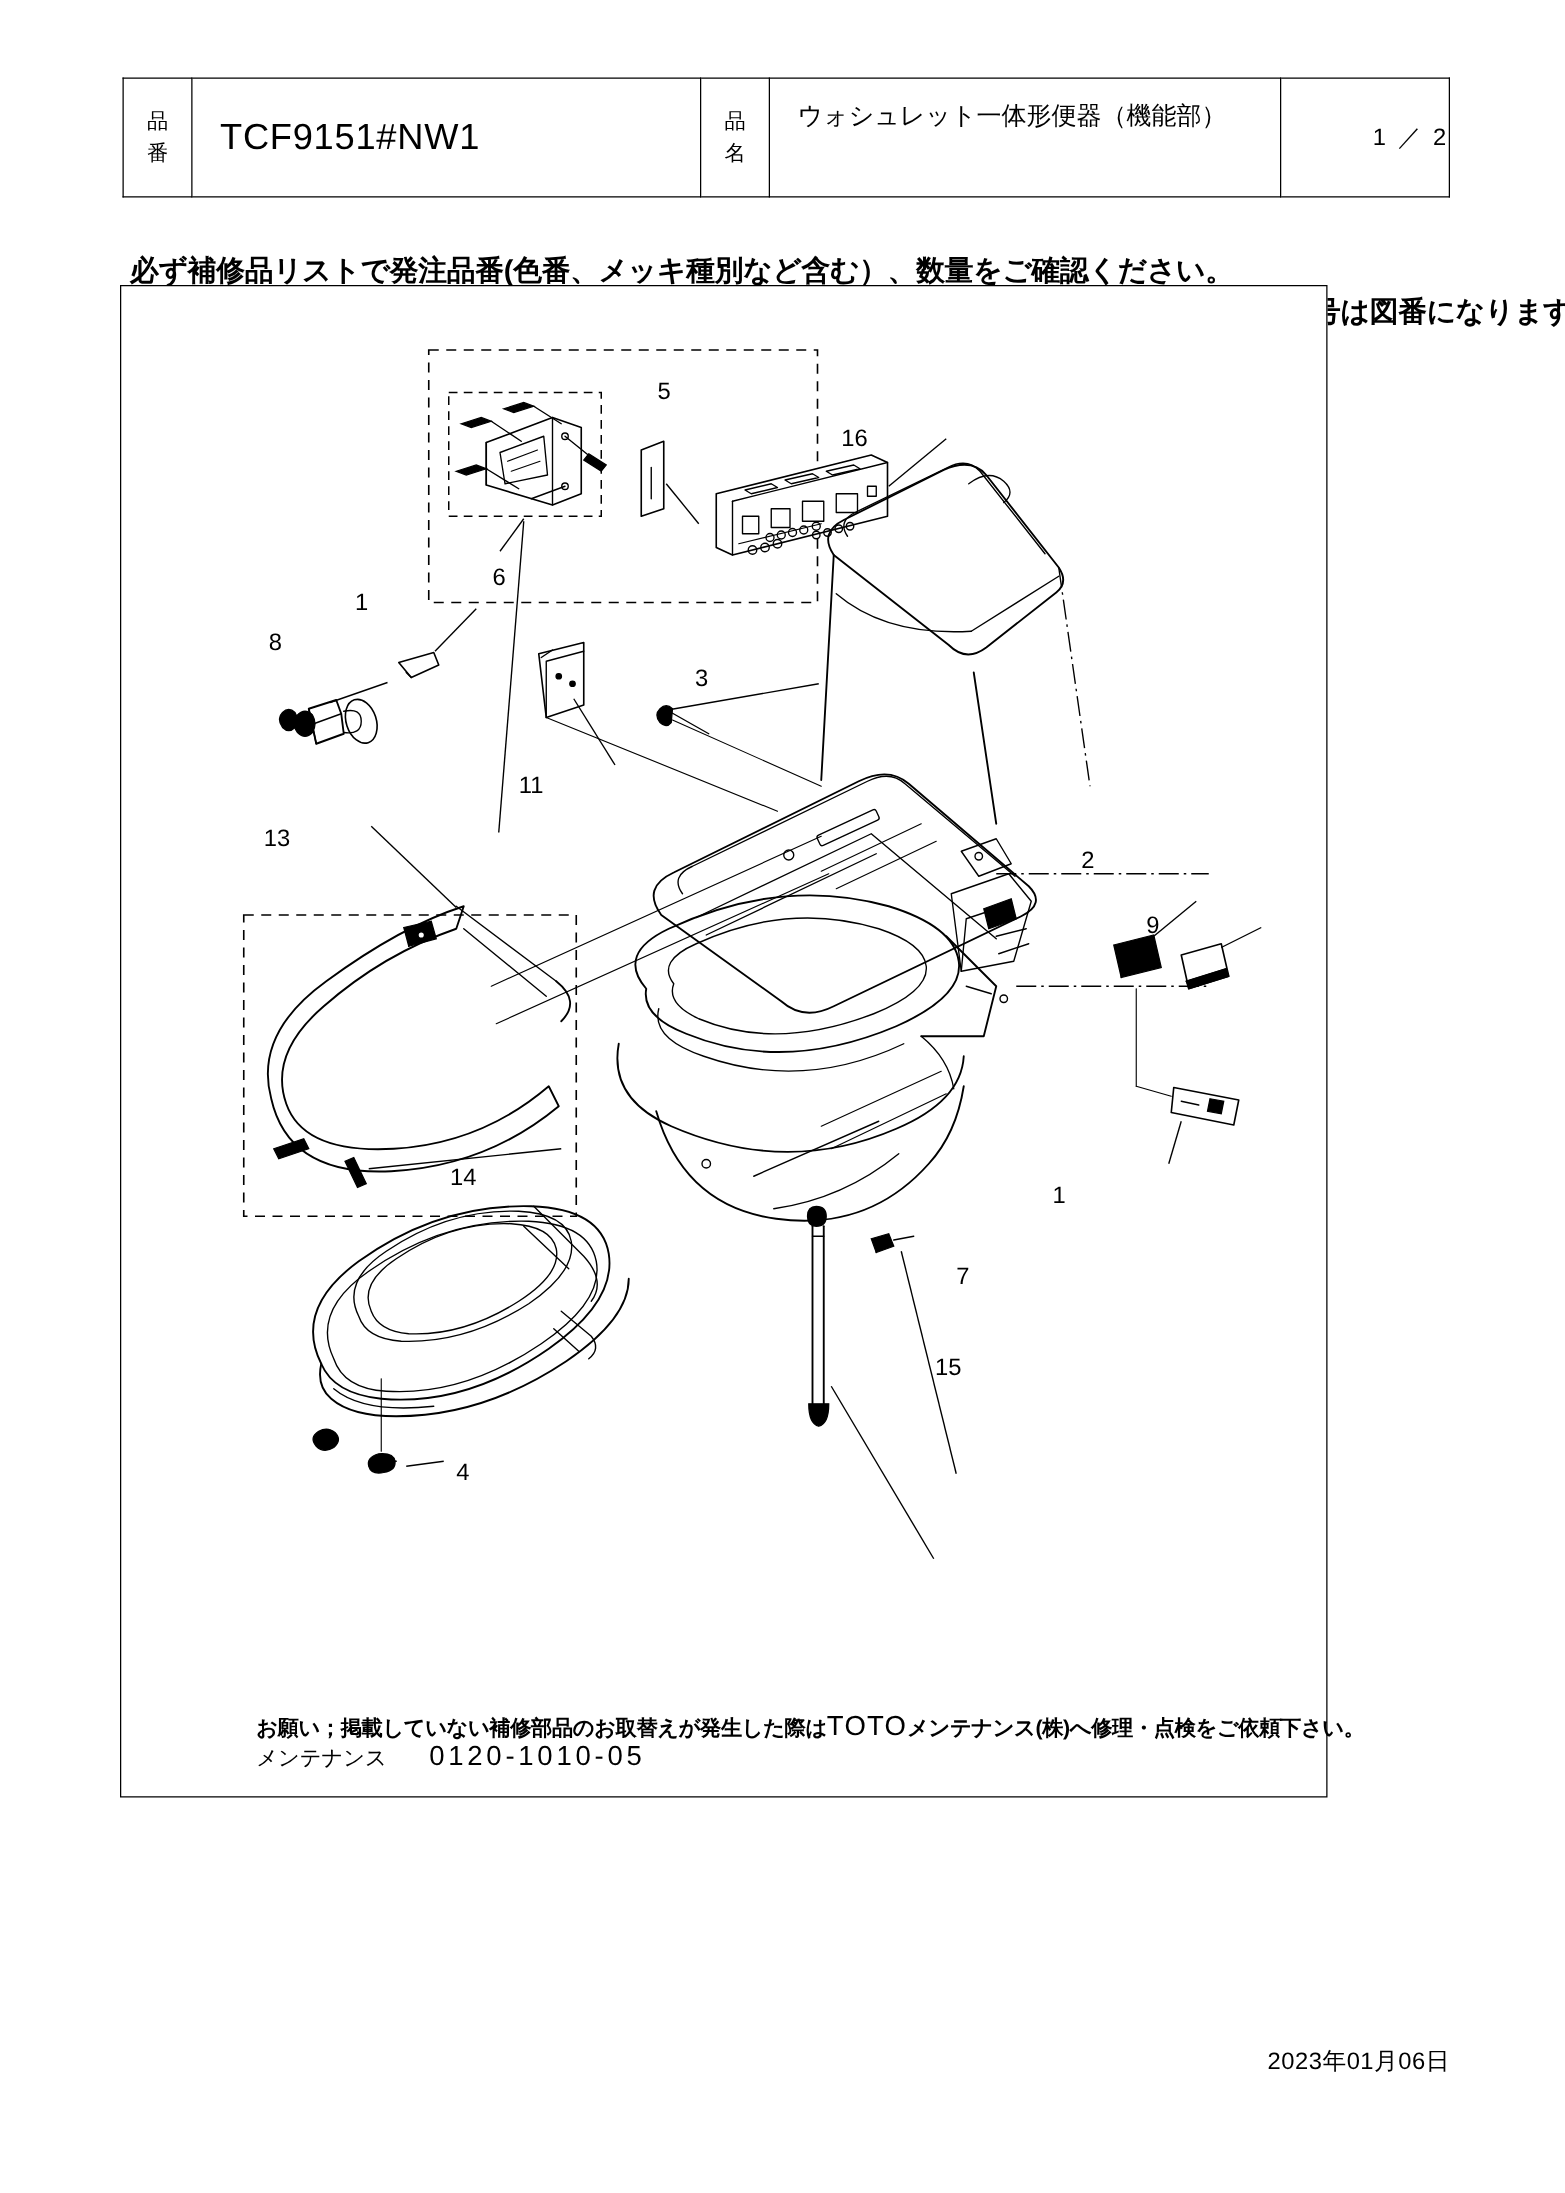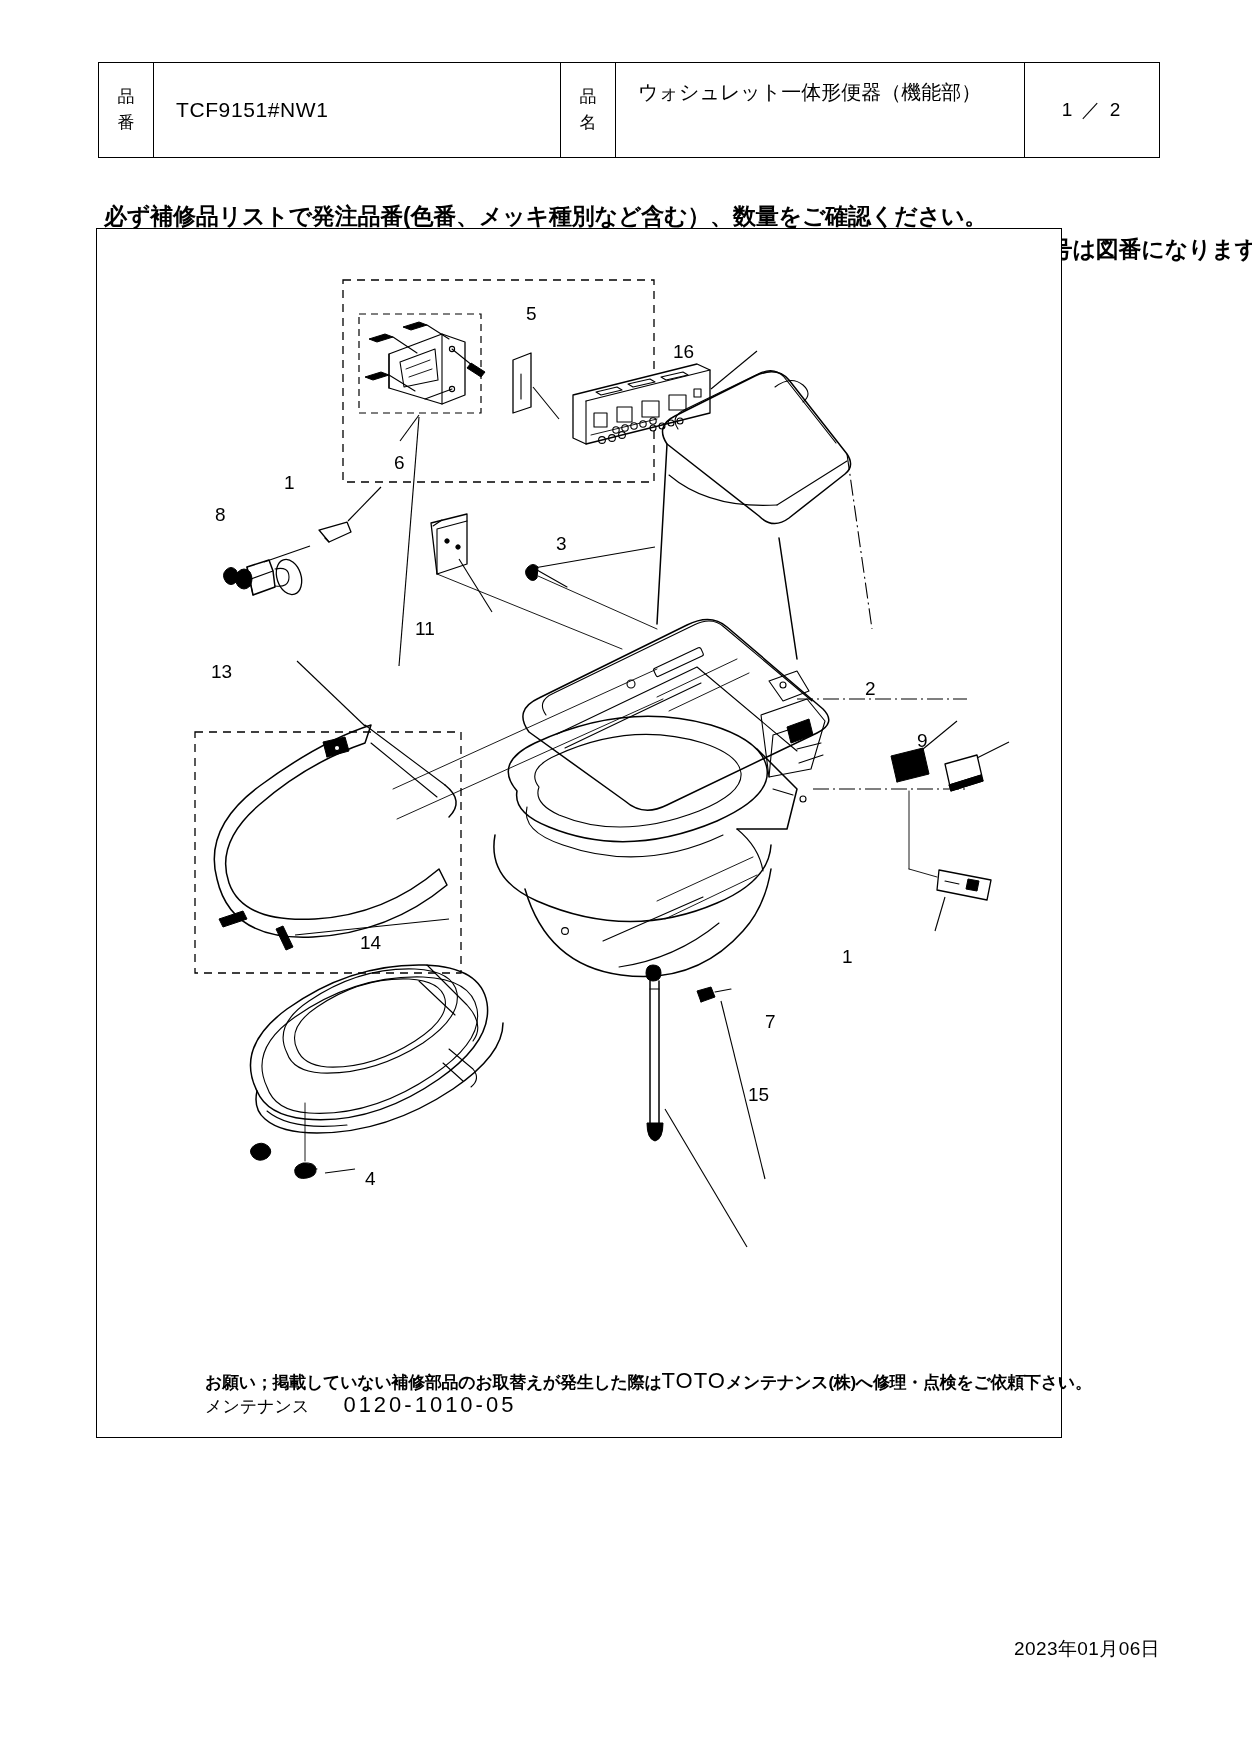--- a/index.html
+++ b/index.html
@@ -35,33 +35,33 @@
     width: 54px;
     text-align: center;
     font-size: 17px;
     line-height: 1.55;
     font-weight: 500;
   }
   .cell-label span { display: block; }
   .cell-hinban {
     width: 384px;
     padding-left: 22px !important;
-    font-size: 21px;
+    font-size: 29px;
     letter-spacing: 0.6px;
     font-family: "Liberation Sans", sans-serif;
   }
   .cell-name {
     padding-left: 22px !important;
     font-size: 20px;
     vertical-align: top !important;
     padding-top: 16px !important;
   }
   .cell-page {
     width: 134px;
-    text-align: center;
+    text-align: right;
     font-size: 19px;
     letter-spacing: 2px;
   }
 
   
   .notice {
     position: absolute;
     left: 104px;
     top: 200px;
     font-size: 23px;

